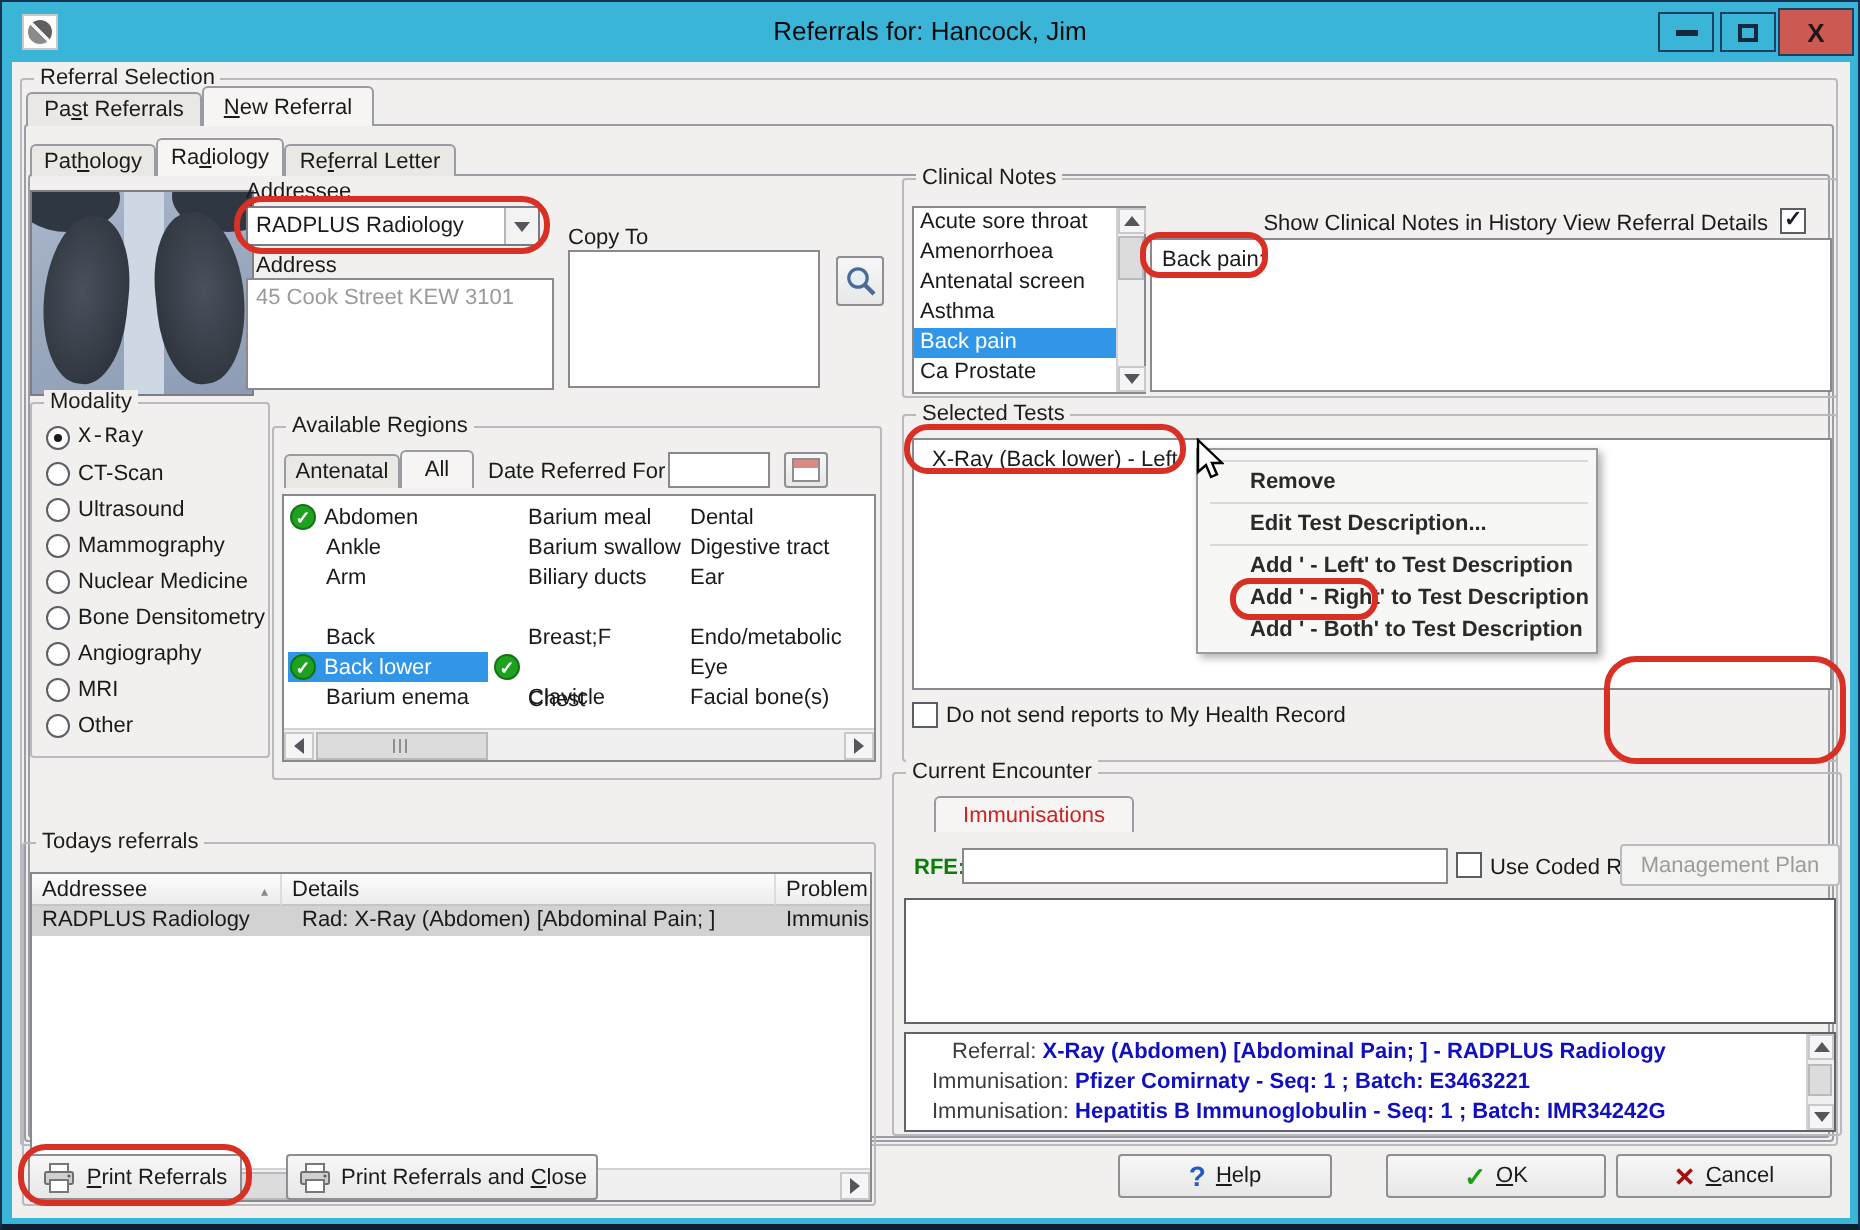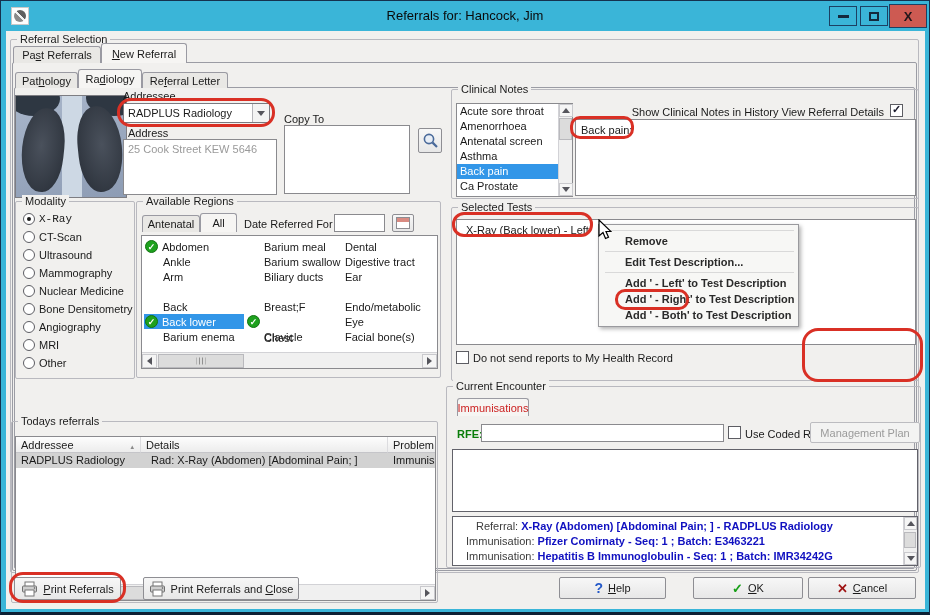--- a/index.html
+++ b/index.html
@@ -140,21 +140,21 @@
     <div class="abs nowrap" style="left:117px;top:59px;">Addressee</div>
     <div class="combo" style="left:117px;top:72px;width:147px;height:20px;">
       <span class="val">RADPLUS Radiology</span>
       <span class="drop">
           <span class="arr down"></span>
         </span>
     </div>
 
     <div class="abs nowrap" style="left:122px;top:96px;">Address</div>
     <div class="abs white" style="left:117px;top:108px;width:154px;height:56px;">
-      <div style="padding:3px 4px;color:#9a9a9a;">25 Cook Street KEW  5646</div>
+      <div style="padding:3px 4px;color:#9a9a9a;">45 Cook Street KEW  3101</div>
     </div>
 
     <div class="abs nowrap" style="left:278px;top:82px;">Copy To</div>
     <div class="abs white" style="left:278px;top:94px;width:126px;height:69px;"></div>
     <div class="btn" style="left:412px;top:97px;width:24px;height:25px;">
       <svg width="17" height="17" viewBox="0 0 17 17">
         <circle cx="7" cy="7" r="4.6" fill="#e8eef6" stroke="#4a6a9a" stroke-width="1.6"></circle>
         <line x1="10.6" y1="10.6" x2="15" y2="15" stroke="#4a6a9a" stroke-width="2.2"></line>
       </svg>
     </div>
@@ -218,21 +218,21 @@
       <div class="abs" style="left:7px;top:137px;display:flex;align-items:center;gap:4px;">
           <span class="radio"></span>
           <span>MRI</span>
         </div>
       <div class="abs" style="left:7px;top:155px;display:flex;align-items:center;gap:4px;">
           <span class="radio"></span>
           <span>Other</span>
         </div>
     </div>
 
-    <div class="gb" style="left:130px;top:170px;width:305px;height:177px;">
+    <div class="gb" style="left:130px;top:182px;width:305px;height:177px;">
       <span class="gb-label">Available Regions</span>
       <div class="tab" style="left:5px;top:13px;width:58px;height:17px;">
           <span>Antenatal</span>
         </div>
       <div class="tab active" style="left:63px;top:11px;width:37px;height:19px;">
           <span>All</span>
         </div>
       <div class="abs nowrap" style="left:107px;top:16px;">Date Referred For</div>
       <input class="inputbox abs" style="left: 197px; top: 12px; width: 51px; height: 18px;" value="">
       <div class="btn" style="left:255px;top:12px;width:22px;height:18px;">
@@ -379,21 +379,21 @@
             </div>
           <div class="sb-btn" style="right:0;top:1px;width:15px;height:14px;">
               <span class="arr right"></span>
             </div>
         </div>
       </div>
     </div>
 
     <div class="gb" style="left:440px;top:355px;width:475px;height:182px;">
       <span class="gb-label">Current Encounter</span>
-      <div class="tab active" style="left:10px;top:11px;width:72px;height:18px;">
+      <div class="tab active" style="left:20px;top:11px;width:100px;height:18px;">
           <span class="red-text">Immunisations</span>
         </div>
       <div class="abs nowrap green-text" style="left:10px;top:41px;">RFE:</div>
       <input class="inputbox abs" style="left: 34px; top: 37px; width: 243px; height: 18px;" value="">
       <div class="cb" style="left:281px;top:39px;"></div>
       <div class="abs nowrap" style="left:298px;top:41px;">Use Coded RFEs</div>
       <div class="btn disabled" style="left:363px;top:35px;width:110px;height:21px;">
           <span>Management Plan</span>
         </div>
       <div class="abs" style="left:5px;top:62px;width:466px;height:63px;background:#fff;border:1px solid #62626a;"></div>

